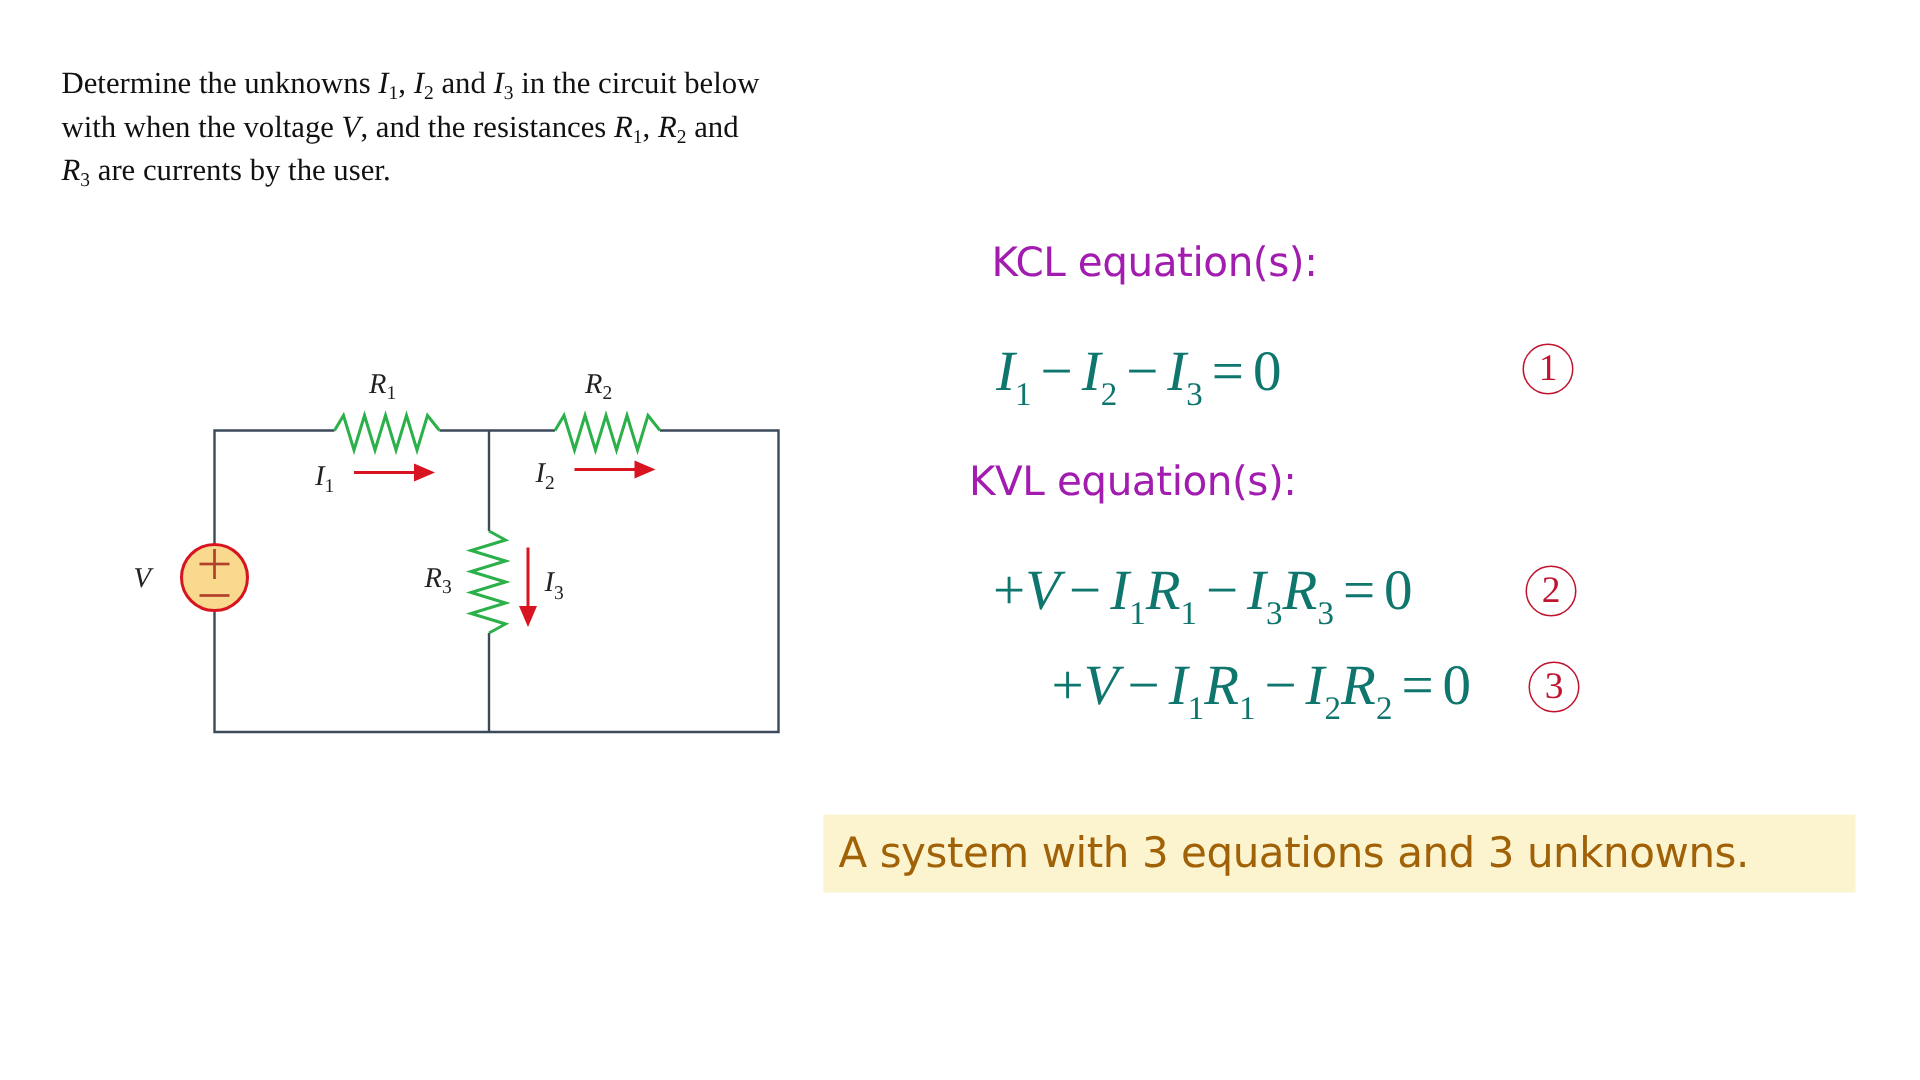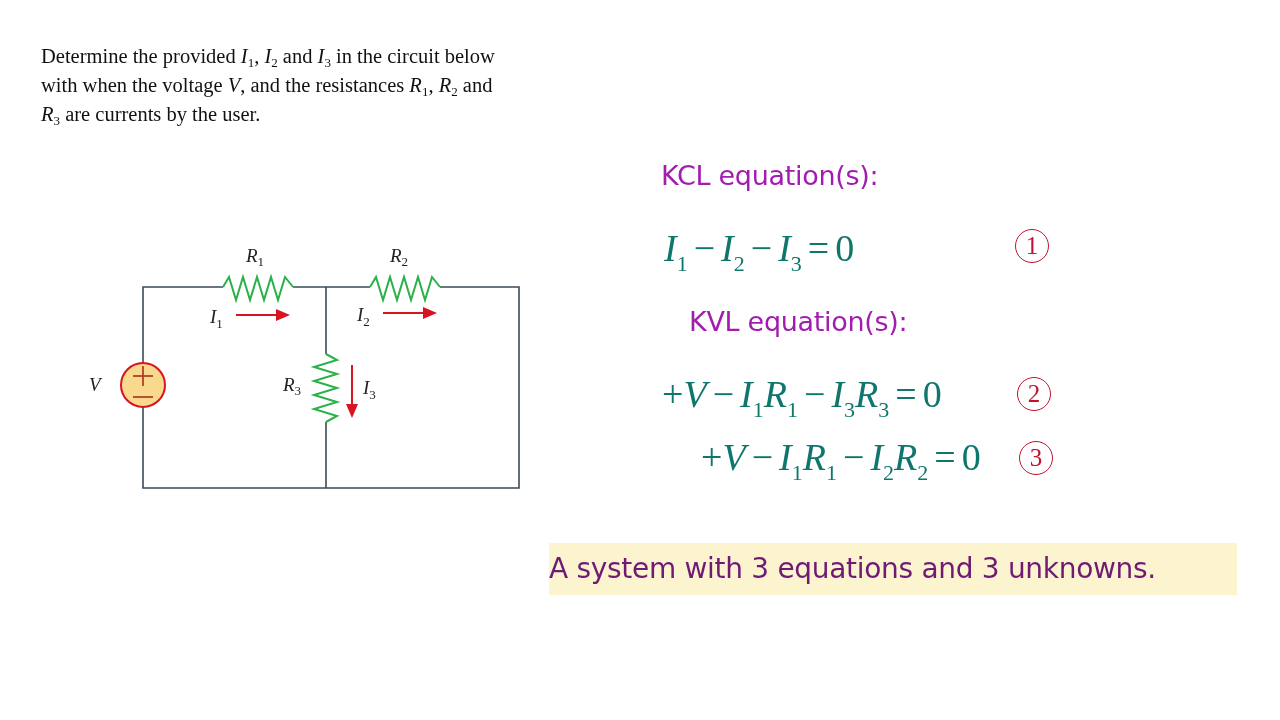--- a/index.html
+++ b/index.html
@@ -21,29 +21,29 @@
   }
   .eq .v { font-style:italic; }
   .eq sub { font-size:22px; vertical-align:-10px; line-height:0; font-style:normal; }
   .eq .op { margin:0 6px; }
   .num {
     position:absolute; width:32px; height:32px; border:1.6px solid #c0142e; border-radius:50%;
     color:#c0142e; font-family:"Liberation Serif", serif; font-size:25px; line-height:32px; text-align:center;
   }
   .summary {
     position:absolute; left:549px; top:543px; width:688px; height:52px; background:#fcf3cf;
-    font-family:"DejaVu Sans", sans-serif; font-size:28px; color:#701a75; line-height:52px; 
+    font-family:"DejaVu Sans", sans-serif; font-size:28px; color:#a16207; line-height:52px; padding-left:10px;
     box-sizing:border-box; letter-spacing:-0.3px;
   }
 </style>
 </head>
 <body>
 
 <div class="problem">
-  <div><span>Determine the provided </span><span class="it">I</span><sub class="s">1</sub><span>, </span><span class="it">I</span><sub class="s">2</sub><span> and </span><span class="it">I</span><sub class="s">3</sub><span> in the circuit below</span></div>
+  <div><span>Determine the unknowns </span><span class="it">I</span><sub class="s">1</sub><span>, </span><span class="it">I</span><sub class="s">2</sub><span> and </span><span class="it">I</span><sub class="s">3</sub><span> in the circuit below</span></div>
   <div><span>with when the voltage </span><span class="it">V</span><span>, and the resistances </span><span class="it">R</span><sub class="s">1</sub><span>, </span><span class="it">R</span><sub class="s">2</sub><span> and</span></div>
   <div><span class="it">R</span><sub class="s">3</sub><span> are currents by the user.</span></div>
 </div>
 
 <svg class="circuit" viewBox="80 240 460 260" width="460" height="260">
   <g stroke="#3b4a5a" stroke-width="1.6" fill="none">
     <polyline points="143,364 143,287 223,287"></polyline>
     <polyline points="293,287 370,287"></polyline>
     <polyline points="440,287 519,287 519,488 143,488 143,406"></polyline>
     <line x1="326" y1="287" x2="326" y2="354"></line>
@@ -84,21 +84,21 @@
   <text x="357" y="321"><tspan class="lbl">I</tspan><tspan class="sub" dy="5">2</tspan></text>
   <text x="363" y="394"><tspan class="lbl">I</tspan><tspan class="sub" dy="5">3</tspan></text>
 </svg>
 
 <div class="heading" style="left:661px; top:160px;">KCL equation(s):</div>
 <div class="eq" style="left:664px; top:226px;">
   <span class="v">I</span><sub>1</sub><span class="op">−</span><span class="v">I</span><sub>2</sub><span class="op">−</span><span class="v">I</span><sub>3</sub><span class="op">=</span><span>0</span>
 </div>
 <div class="num" style="left:1015px; top:229px;">1</div>
 
-<div class="heading" style="left:689px; top:306px;">KVL equation(s):</div>
+<div class="heading" style="left:646px; top:306px;">KVL equation(s):</div>
 <div class="eq" style="left:662px; top:372px;font-family:Liberation Serif, serif;">
   <span>+</span><span class="v">V</span><span class="op">−</span><span class="v">I</span><sub>1</sub><span class="v">R</span><sub>1</sub><span class="op">−</span><span class="v">I</span><sub>3</sub><span class="v">R</span><sub>3</sub><span class="op">=</span><span>0</span>
 </div>
 <div class="num" style="left:1017px; top:377px;">2</div>
 
 <div class="eq" style="left:662px; top:435px;margin-left:39px;">
   <span>+</span><span class="v">V</span><span class="op">−</span><span class="v">I</span><sub>1</sub><span class="v">R</span><sub>1</sub><span class="op">−</span><span class="v">I</span><sub>2</sub><span class="v">R</span><sub>2</sub><span class="op">=</span><span>0</span>
 </div>
 <div class="num" style="left:1019px; top:441px;">3</div>
 

